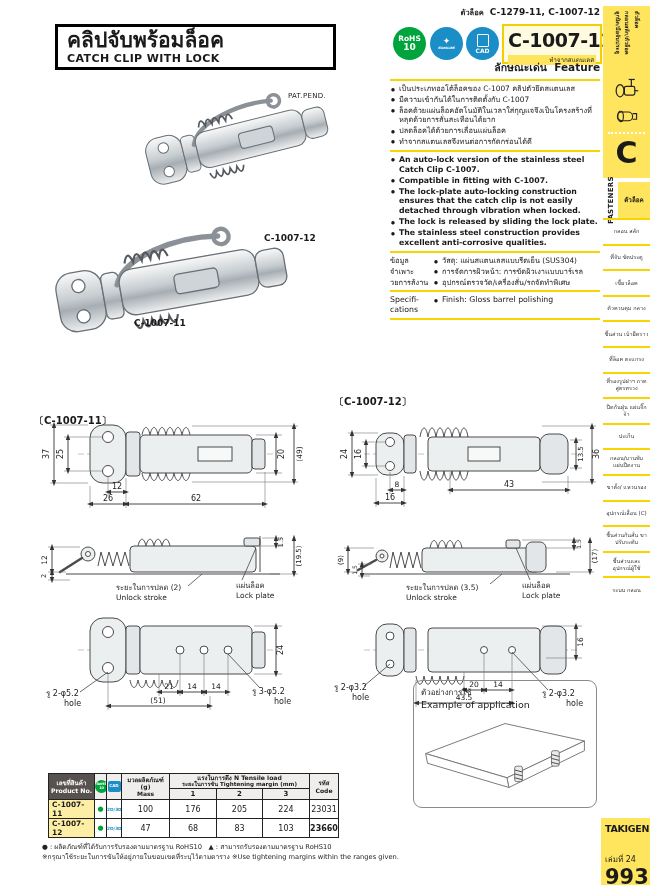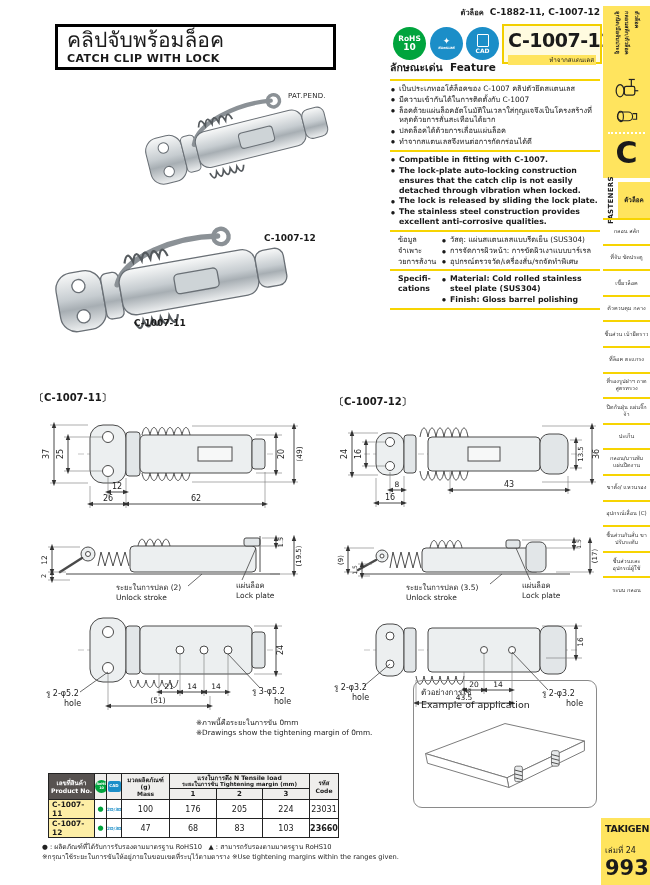--- a/index.html
+++ b/index.html
@@ -9,38 +9,38 @@
   svg text{font-family:"DejaVu Sans","Liberation Sans",sans-serif;fill:#222}
   .dim{stroke:#333;stroke-width:.9}
   .ext{stroke:#777;stroke-width:.6}
   .ldr{stroke:#444;stroke-width:.8}
   .part{stroke:#4a4a4a;stroke-width:1;fill:#eceff0}
   .part2{stroke:#4a4a4a;stroke-width:1;fill:#e2e6e8}
   .coil{stroke:#4a4a4a;stroke-width:1;fill:none}
   .cl{stroke:#aaa;stroke-width:.7;stroke-dasharray:6 3;fill:none}
   
   .titlebox{border:3px solid #000;display:flex;flex-direction:column;justify-content:center;padding-left:9px}
-  .title-th{font-size:21px;font-weight:normal;line-height:1.05}
+  .title-th{font-size:21px;font-weight:bold;line-height:1.05}
   .title-en{font-size:11px;font-weight:bold;letter-spacing:.4px}
   .badge{width:33px;height:33px;border-radius:50%;color:#fff;display:flex;flex-direction:column;
          align-items:center;justify-content:center;font-weight:bold;line-height:1}
   .modelbox{background:#fffbe0;border:2px solid #f2cf00;box-sizing:border-box;padding:2px 4px 0 4px}
   .model-no{font-size:19px;font-weight:bold;letter-spacing:-.5px;white-space:nowrap}
   .model-sub{display:block;text-align:right;font-size:6.3px;background:#ffe45e;padding:0 2px;margin-top:1px}
   
   .featcol{width:210px}
-  .feathead{text-align:left;font-weight:bold;font-size:10.5px;margin:0 0 2px 0}
+  .feathead{text-align:right;font-weight:bold;font-size:10.5px;margin:0 0 2px 0}
   .yrule{border:none;border-top:2.5px solid #f7d402;margin:3px 0}
   ul.feat{margin:1px 0;padding-left:9px;list-style:none}
   ul.feat li{position:relative;font-size:7.4px;line-height:1.32;margin:1px 0}
   ul.feat li::before{content:"●";font-size:4.5px;position:absolute;left:-8px;top:2.5px}
   ul.feat-en li{font-size:7.8px;font-weight:bold;line-height:1.28}
-  .specrow{display:flex;font-size:7.4px;line-height:1.3;margin:1px 8px}
+  .specrow{display:flex;font-size:7.4px;line-height:1.3;margin:1px 0}
   .speclab{width:44px;flex:none;white-space:pre-line}
-  .specrow.en{font-weight:bold;font-size:7.8px}
+  .specrow.en{font-weight:normal;font-size:7.8px}
   .specbul{position:relative;padding-left:8px}
   .specbul::before{content:"●";font-size:4.5px;position:absolute;left:0;top:2.5px}
   
   table.spec{border-collapse:collapse;table-layout:fixed}
   .spec td,.spec th{border:1px solid #222;text-align:center;padding:0;overflow:hidden}
   .th-dark{background:#575250;color:#fff;font-size:6.2px;line-height:1.25;font-weight:bold}
   .th-gray{background:#efeeec;font-size:6px;line-height:1.2;font-weight:bold}
   .cell-model{background:#fdeea6;font-size:7.4px;font-weight:bold;text-align:left!important;padding-left:3px!important}
   .cell-num{font-size:8px}
   .minirohs{width:13px;height:13px;border-radius:50%;background:#00a43d;color:#fff;font-size:3.4px;
@@ -56,21 +56,21 @@
   .bigC{font-size:30px;font-weight:bold;text-align:center;line-height:1}
   .fastrow{display:flex;height:36px}
   .fastlab{width:15px;display:flex;align-items:center;justify-content:center}
   .fastlab span{transform:rotate(-90deg);font-size:7px;font-weight:bold;letter-spacing:.3px;white-space:nowrap}
   .fastitem{flex:1;background:#ffe45e;display:flex;align-items:center;justify-content:center;
             font-size:6.3px;font-weight:bold;text-align:center}
   .sideitem{height:25.6px;border-top:2px solid #f7d402;display:flex;align-items:center;justify-content:center;
             font-size:5.5px;line-height:1.25;color:#333;text-align:center;padding:0 1px;box-sizing:border-box}
   .pagebox{background:#ffe45e;padding:5px 4px;box-sizing:border-box}
   .brand{font-size:9.5px;font-weight:bold;letter-spacing:-.3px}
-  .vol{font-size:8px;margin-top:10px}
+  .vol{font-size:8px;margin-top:19px}
   .pnum{font-size:21px;font-weight:bold;line-height:1.05}
   .drawhead{font-size:10px;font-weight:bold}
   .notetext{font-size:7.3px;line-height:1.4}
   .appbox{border:1.3px solid #8a8a8a;border-radius:9px;box-sizing:border-box;padding:5px 0 0 7px}
   .app-th{font-size:8px}
   .app-en{font-size:9.5px}
   .crumb{font-size:9px;font-weight:bold;text-align:right}
   .crumb .cat{font-size:7.5px;margin-right:6px}
   .photolabel{font-size:9px;font-weight:bold}
   .patpend{font-size:7px;letter-spacing:.3px;color:#222}
@@ -105,21 +105,21 @@
           <g fill="none" stroke="#555a5e" stroke-width="2">
             <path d="M70,24 q4,-13 8,0 q4,-13 8,0 q4,-13 8,0 q4,-13 8,0 q4,-13 8,0"></path>
             <path d="M70,78 q4,13 8,0 q4,13 8,0 q4,13 8,0 q4,13 8,0 q4,13 8,0"></path>
           </g>
         </g>
       </symbol>
     </defs>
   </svg>
 
   <div class="abs crumb" style="left:360,top:6px;left:360px;top:6px;width:240px">
-    <span class="cat">ตัวล็อค</span><span>C-1882-11, C-1007-12</span>
+    <span class="cat">ตัวล็อค</span><span>C-1279-11, C-1007-12</span>
   </div>
 
   <div class="abs titlebox" style="left:55px;top:24px;width:266px;height:40px">
     <div class="title-th">คลิปจับพร้อมล็อค</div>
     <div class="title-en">CATCH CLIP WITH LOCK</div>
   </div>
 
   <div class="abs badge" style="left:393px;top:27px;background:#00a43d">
     <span style="font-size:7.5px">RoHS</span>
     <span style="font-size:9px">10</span>
@@ -156,20 +156,21 @@
     <hr class="yrule">
     <ul class="feat">
       <li>เป็นประเภทออโต้ล็อคของ C-1007 คลิปตัวยึดสแตนเลส</li>
       <li>มีความเข้ากันได้ในการติดตั้งกับ C-1007</li>
       <li>ล็อคด้วยแผ่นล็อคอัตโนมัติในเวลาใส่กุญแจจึงเป็นโครงสร้างที่หลุดด้วยการสั่นสะเทือนได้ยาก</li>
       <li>ปลดล็อคได้ด้วยการเลื่อนแผ่นล็อค</li>
       <li>ทำจากสแตนเลสจึงทนต่อการกัดกร่อนได้ดี</li>
     </ul>
     <hr class="yrule">
     <ul class="feat feat-en">
+      <li>An auto-lock version of the stainless steel Catch Clip C-1007.</li>
       <li>Compatible in fitting with C-1007.</li>
       <li>The lock-plate auto-locking construction ensures that the catch clip is not easily detached through vibration when locked.</li>
       <li>The lock is released by sliding the lock plate.</li>
       <li>The stainless steel construction provides excellent anti-corrosive qualities.</li>
     </ul>
     <hr class="yrule">
     <div>
       <div class="specrow">
         <span class="speclab">ข้อมูล</span>
         <span class="specbul">วัสดุ: แผ่นสแตนเลสแบบรีดเย็น (SUS304)</span>
@@ -182,29 +183,28 @@
         <span class="speclab">วยการส้งาน</span>
         <span class="specbul">อุปกรณ์ตรวจวัด/เครื่องสั่น/รถจัดทำพิเศษ</span>
       </div>
     </div>
     <hr class="yrule">
     <div>
       <div class="specrow en">
         <span class="speclab">Specifi-
 cations</span>
         <span>
-          <span class="specbul" style="display:block">Material: Cold rolled stainless steel plate (SUS304)</span>
           <span class="specbul" style="display:block">Finish: Gloss barrel polishing</span>
         </span>
       </div>
     </div>
     <hr class="yrule">
   </div>
 
-  <div class="abs drawhead" style="left:34px;top:391px">〔C-1007-11〕</div>
+  <div class="abs drawhead" style="left:34px;top:414px">〔C-1007-11〕</div>
   <div class="abs drawhead" style="left:334px;top:395px">〔C-1007-12〕</div>
 
   <svg class="abs" style="left:30px;top:406px" width="290" height="105" viewBox="0 0 290 105">
     <line class="cl" x1="48" y1="48" x2="248" y2="48"></line>
     <rect class="part" x="60" y="19" width="36" height="58" rx="13"></rect>
     <circle cx="78" cy="31" r="5.5" fill="#fff" stroke="#4a4a4a"></circle>
     <circle cx="78" cy="65" r="5.5" fill="#fff" stroke="#4a4a4a"></circle>
     <rect class="part2" x="96" y="26" width="14" height="44" rx="3"></rect>
     <rect class="part" x="110" y="29" width="112" height="38" rx="5"></rect>
     <rect x="168" y="41" width="34" height="14" fill="#f7f8f8" stroke="#4a4a4a"></rect>
@@ -409,24 +409,20 @@
     <line class="dim" x1="86" y1="97" x2="182" y2="97" marker-start="url(#ar)" marker-end="url(#ar)"></line>
     <text font-size="7.5" text-anchor="middle" x="134" y="94">43.5</text>
     <line class="ldr" x1="60" y1="58" x2="34" y2="80"></line>
     <text font-size="8" x="4" y="84">รู 2-φ3.2</text>
     <text font-size="8" x="22" y="94">hole</text>
     <line class="ldr" x1="182" y1="46" x2="218" y2="84"></line>
     <text font-size="8" x="212" y="90">รู 2-φ3.2</text>
     <text font-size="8" x="236" y="100">hole</text>
   </svg>
 
-  <div class="abs notetext" style="left:196px;top:718px;width:260px">
-    <div>※ภาพนี้คือระยะในการขัน 0mm</div>
-    <div>※Drawings show the tightening margin of 0mm.</div>
-  </div>
 
   <div class="abs appbox" style="left:413px;top:680px;width:184px;height:128px">
     <div class="app-th">ตัวอย่างการใช้</div>
     <div class="app-en">Example of application</div>
     <svg width="176" height="92" viewBox="0 0 180 95" style="margin-left:-4px">
       <g fill="#ffffff" stroke="#777" stroke-width="1">
         <path d="M8,45 L90,14 L172,32 L92,70 Z"></path>
         <path d="M92,70 L172,32 L172,42 L94,80 Z"></path>
         <path d="M8,45 L92,70 L94,80 L10,55 Z"></path>
       </g>

